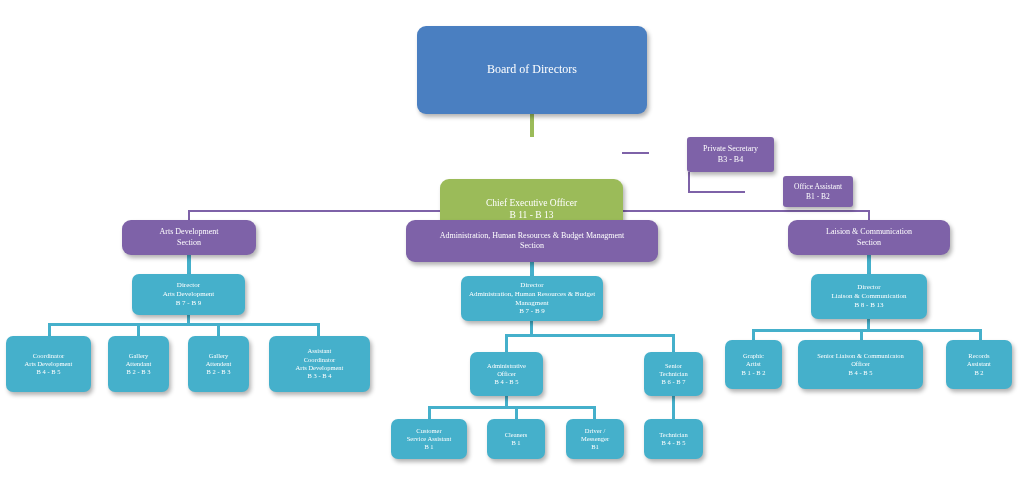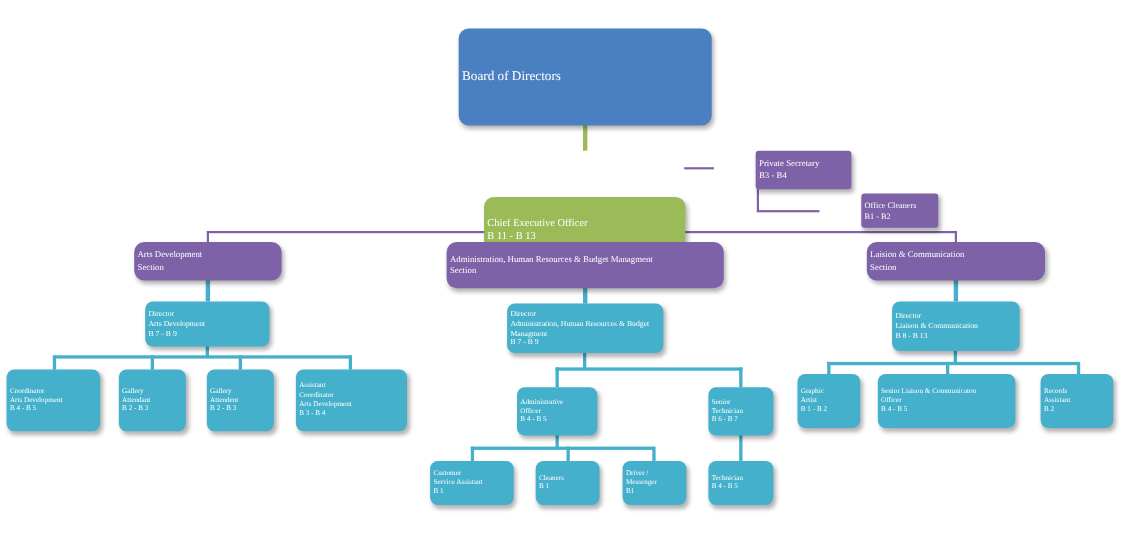--- a/index.html
+++ b/index.html
@@ -21,21 +21,21 @@
     width: 1024px;
     height: 485px;
   }
   .node {
     position: absolute;
     box-sizing: border-box;
     display: flex;
     flex-direction: column;
     align-items: center;
     justify-content: center;
-    text-align: left;
+    text-align: center;
     color: #ffffff;
     line-height: 1.28;
     z-index: 5;
     box-shadow: 2px 3px 4px rgba(0,0,0,0.30);
   }
   .node .ln { display: block; width: 100%; padding: 0 3px; box-sizing: border-box; }
 
   
   .blue   { background: #4a7fc1; border-radius: 9px; }
   .green  { background: #9bbb59; border-radius: 9px; margin-top: 48px; }
@@ -108,21 +108,21 @@
     <span class="ln">Chief Executive Officer</span>
     <span class="ln">B 11 - B 13</span>
   </div>
 
   <div class="node purple" style="left:648px; top:137px; width:87px; height:35px; font-size:8px;">
     <span class="ln">Private Secretary</span>
     <span class="ln">B3 - B4</span>
   </div>
 
   <div class="node purple" style="left:744px; top:176px; width:70px; height:31px; font-size:7.5px;">
-    <span class="ln">Office Cleaners</span>
+    <span class="ln">Office Assistant</span>
     <span class="ln">B1 - B2</span>
   </div>
 
   <div class="node purple-r" style="left:122px; top:220px; width:134px; height:35px; font-size:8px;">
     <span class="ln">Arts Development</span>
     <span class="ln">Section</span>
   </div>
 
   <div class="node purple-r" style="left:406px; top:220px; width:252px; height:42px; font-size:8px;">
     <span class="ln">Administration, Human Resources &amp; Budget Managment</span>

